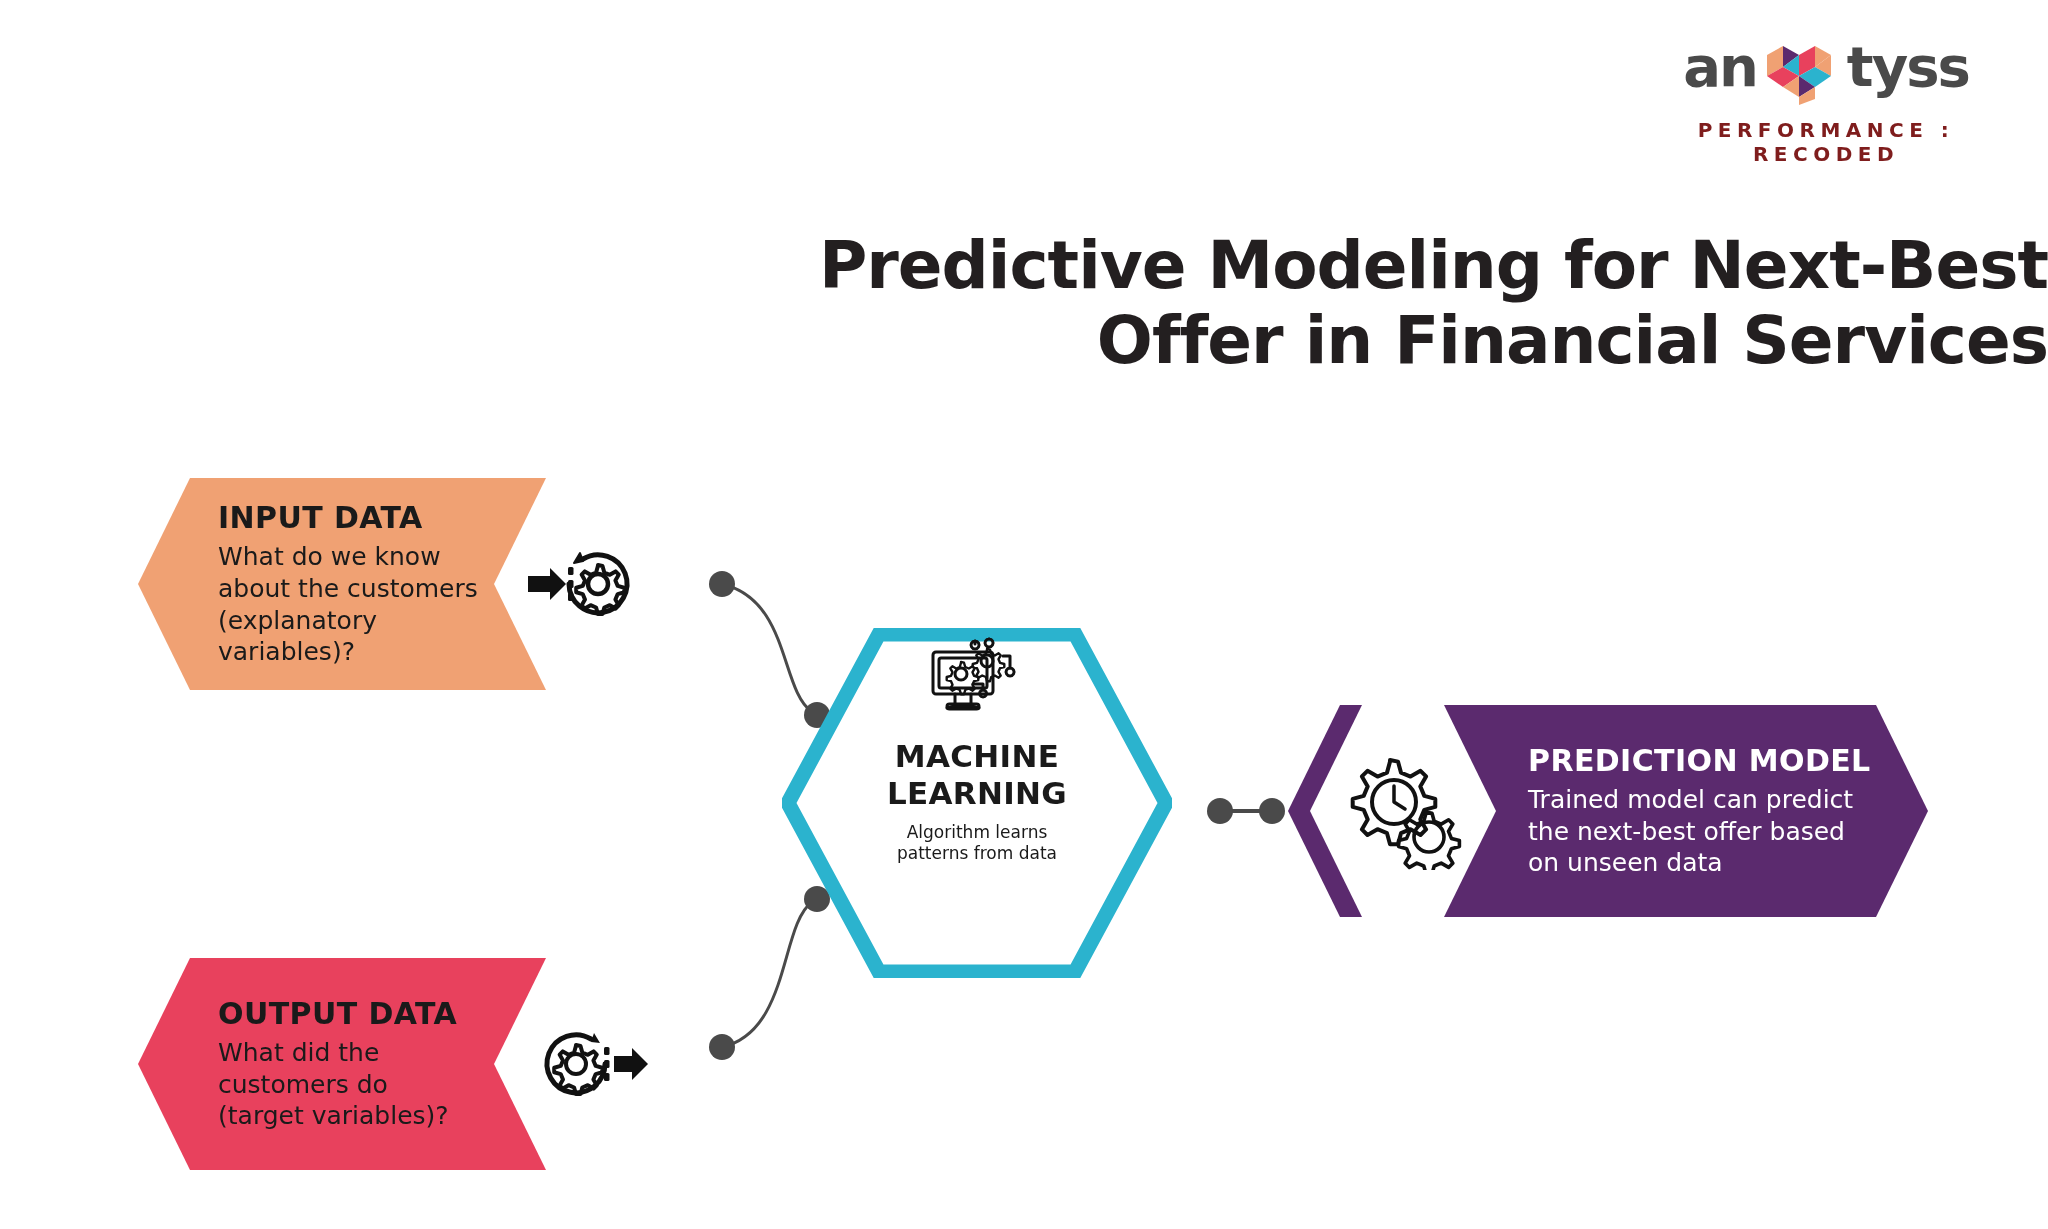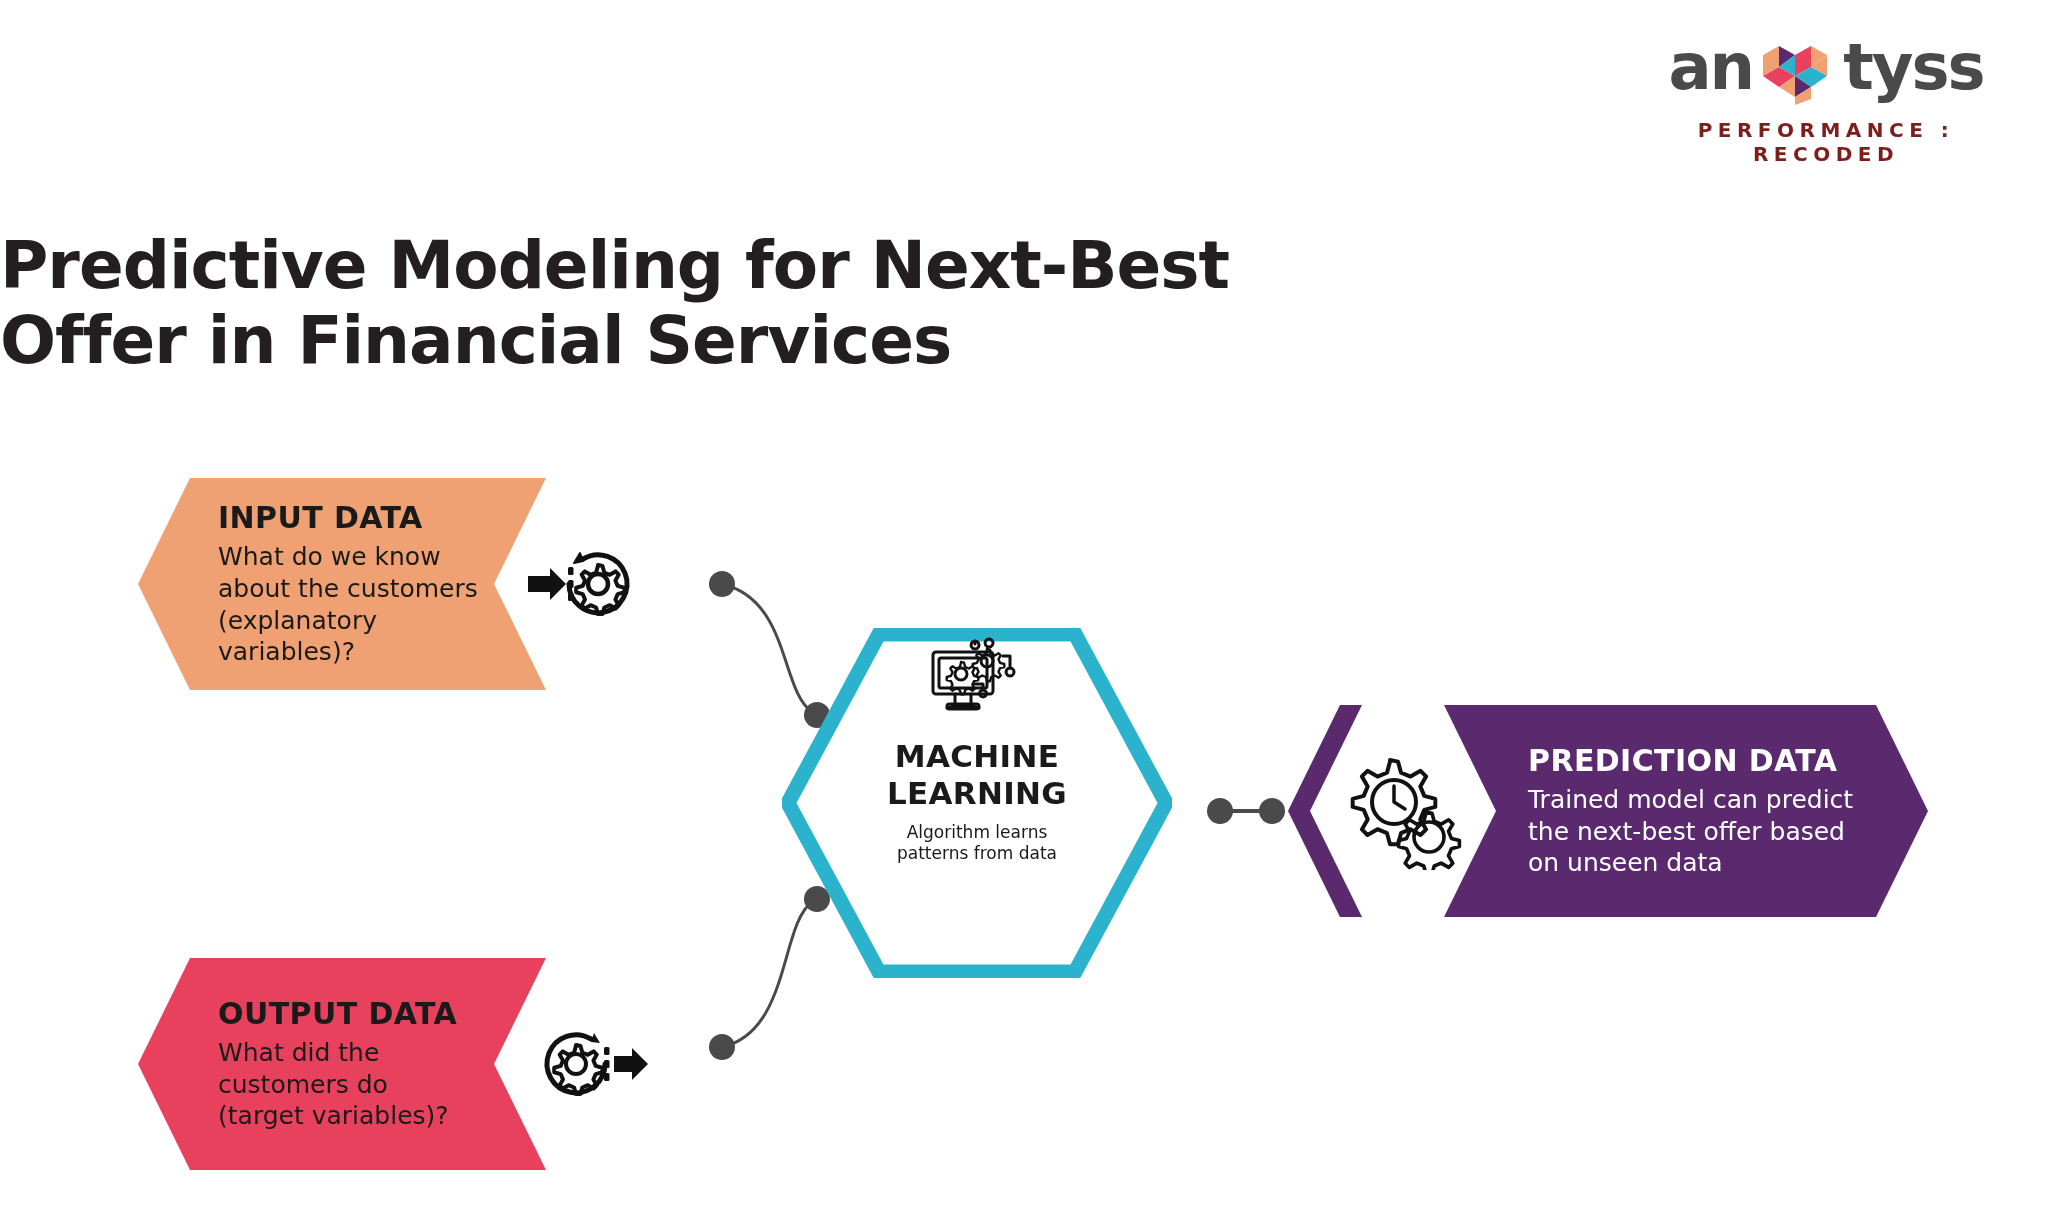--- a/index.html
+++ b/index.html
@@ -20,21 +20,21 @@
     text-align:center;
   }
   #logo-wordmark {
     display:flex;
     align-items:center;
     justify-content:center;
     height:78px;
   }
   .logo-word {
     font-family:"DejaVu Sans", sans-serif;
-    font-size:64px;
+    font-size:56px;
     font-weight:bold;
     color:#4a4a4a;
     letter-spacing:-2px;
     line-height:1;
   }
   #logo-mark {
     width:86px; height:72px;
     margin:0 2px;
     position:relative;
     top:2px;
@@ -46,21 +46,21 @@
     color:#7f1d1d;
     letter-spacing:5.5px;
     margin-top:12px;
   }
 
   
   #page-title {
     position:absolute;
     top:228px;
     left:0; right:0;
-    text-align:left;
+    text-align:right;
     font-family:"DejaVu Sans", sans-serif;
     font-size:66px;
     font-weight:bold;
     line-height:1.14;
     color:#231f20;
     letter-spacing:-1px;
   }
   #page-title .tl { display:block; }
 
   
@@ -333,21 +333,21 @@
       <div id="ml-sub">Algorithm learns
 patterns from data</div>
     </div>
   </div>
 
   <div class="banner" id="banner-prediction">
     <svg class="banner-shape" viewBox="0 0 640 212" preserveAspectRatio="none">
       <polygon points="0,106 52,0 588,0 640,106 588,212 52,212" fill="#5B2A6E"></polygon>
     </svg>
     <div class="banner-text">
-      <div class="banner-title">PREDICTION DATA</div>
+      <div class="banner-title">PREDICTION MODEL</div>
       <div class="banner-body">Trained model can predict
 the next-best offer based
 on unseen data</div>
     </div>
   </div>
 
   <div class="icon-hex" id="icon-hex-predict">
     <svg class="banner-shape" viewBox="0 0 186 212" preserveAspectRatio="none">
       <polygon points="0,106 52,0 134,0 186,106 134,212 52,212" fill="#FFFFFF"></polygon>
     </svg>

